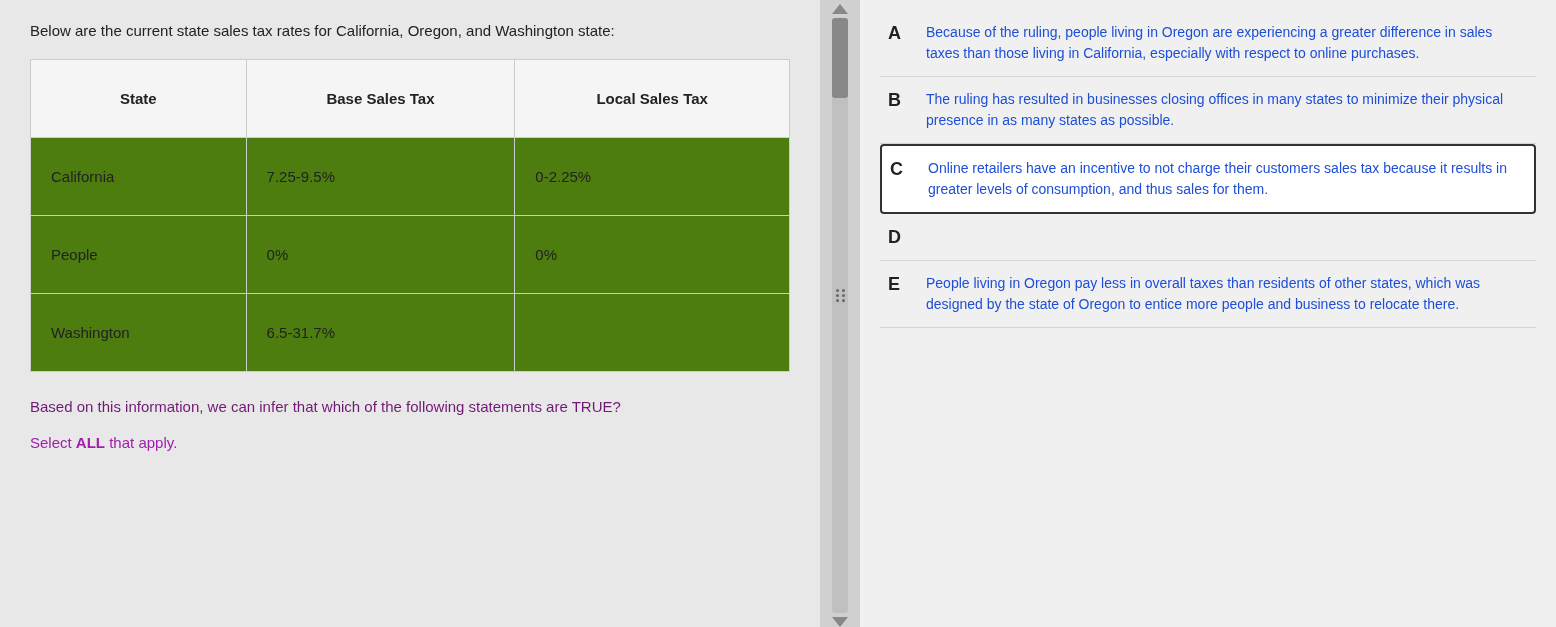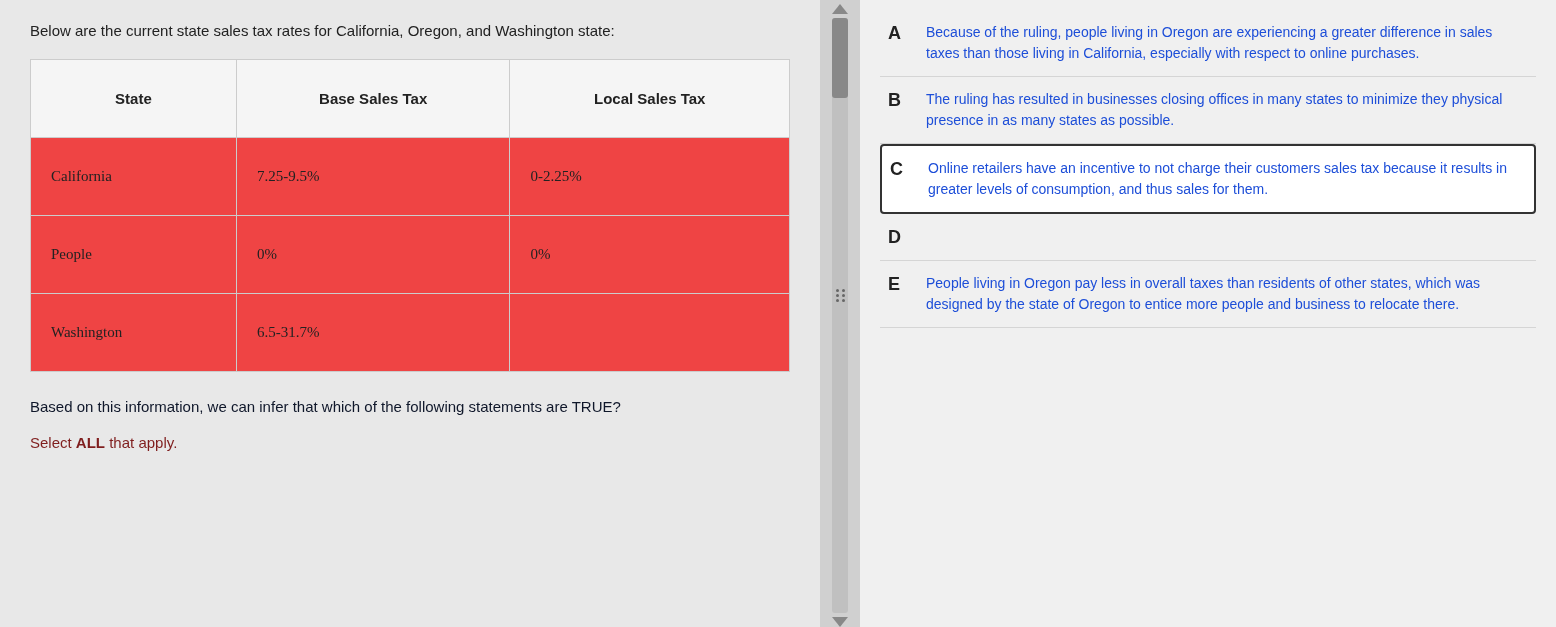--- a/index.html
+++ b/index.html
@@ -33,32 +33,31 @@
       border: 1px solid #ccc;
       padding: 30px 20px;
       font-size: 15px;
       color: #222;
     }
     table th {
       font-weight: bold;
       background: #f5f5f5;
     }
     table td {
-      background: #ef4444;
-      font-family: Liberation Serif, serif;
+      background: #4d7c0f;
     }
     .bottom-text {
       font-size: 15px;
-      color: #0f172a;
+      color: #701a75;
       line-height: 1.5;
       margin-top: 8px;
     }
     .select-text {
       font-size: 15px;
-      color: #7f1d1d;
+      color: #a21caf;
     }
     .select-text strong {
       font-weight: bold;
     }
 
     
     .divider {
       width: 40px;
       background: #d0d0d0;
       display: flex;
@@ -224,21 +223,21 @@
   <div class="scroll-down-arrow"></div>
 </div>
 
 <div class="right-panel">
 <div class="answer-item">
       <span class="answer-letter">A</span>
       <span class="answer-text">Because of the ruling, people living in Oregon are experiencing a greater difference in sales taxes than those living in California, especially with respect to online purchases.</span>
     </div>
     <div class="answer-item">
       <span class="answer-letter">B</span>
-      <span class="answer-text">The ruling has resulted in businesses closing offices in many states to minimize they physical presence in as many states as possible.</span>
+      <span class="answer-text">The ruling has resulted in businesses closing offices in many states to minimize their physical presence in as many states as possible.</span>
     </div>
     <div class="answer-item selected">
       <span class="answer-letter">C</span>
       <span class="answer-text">Online retailers have an incentive to not charge their customers sales tax because it results in greater levels of consumption, and thus sales for them.</span>
     </div>
     <div class="answer-item">
       <span class="answer-letter">D</span>
     </div>
     <div class="answer-item">
       <span class="answer-letter">E</span>

